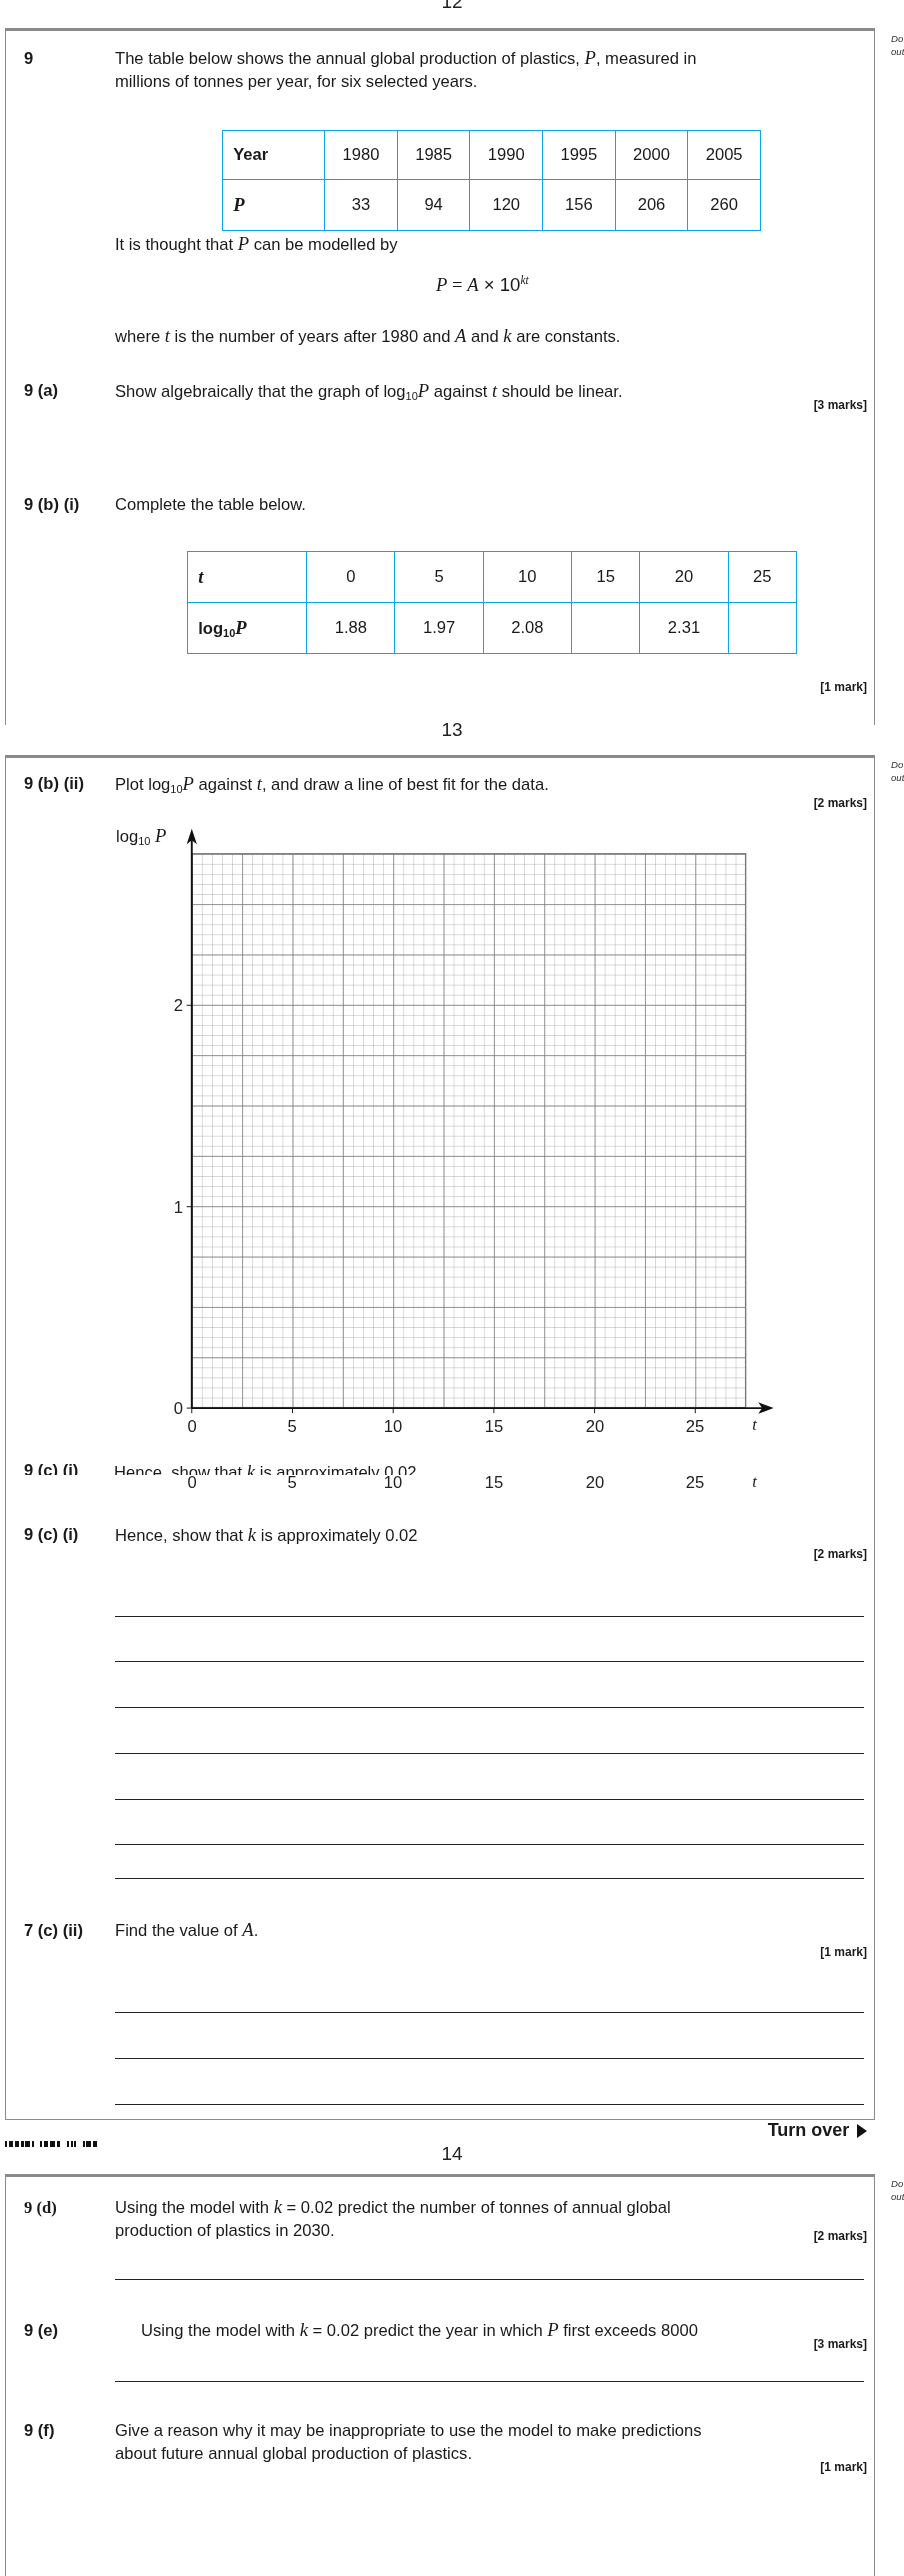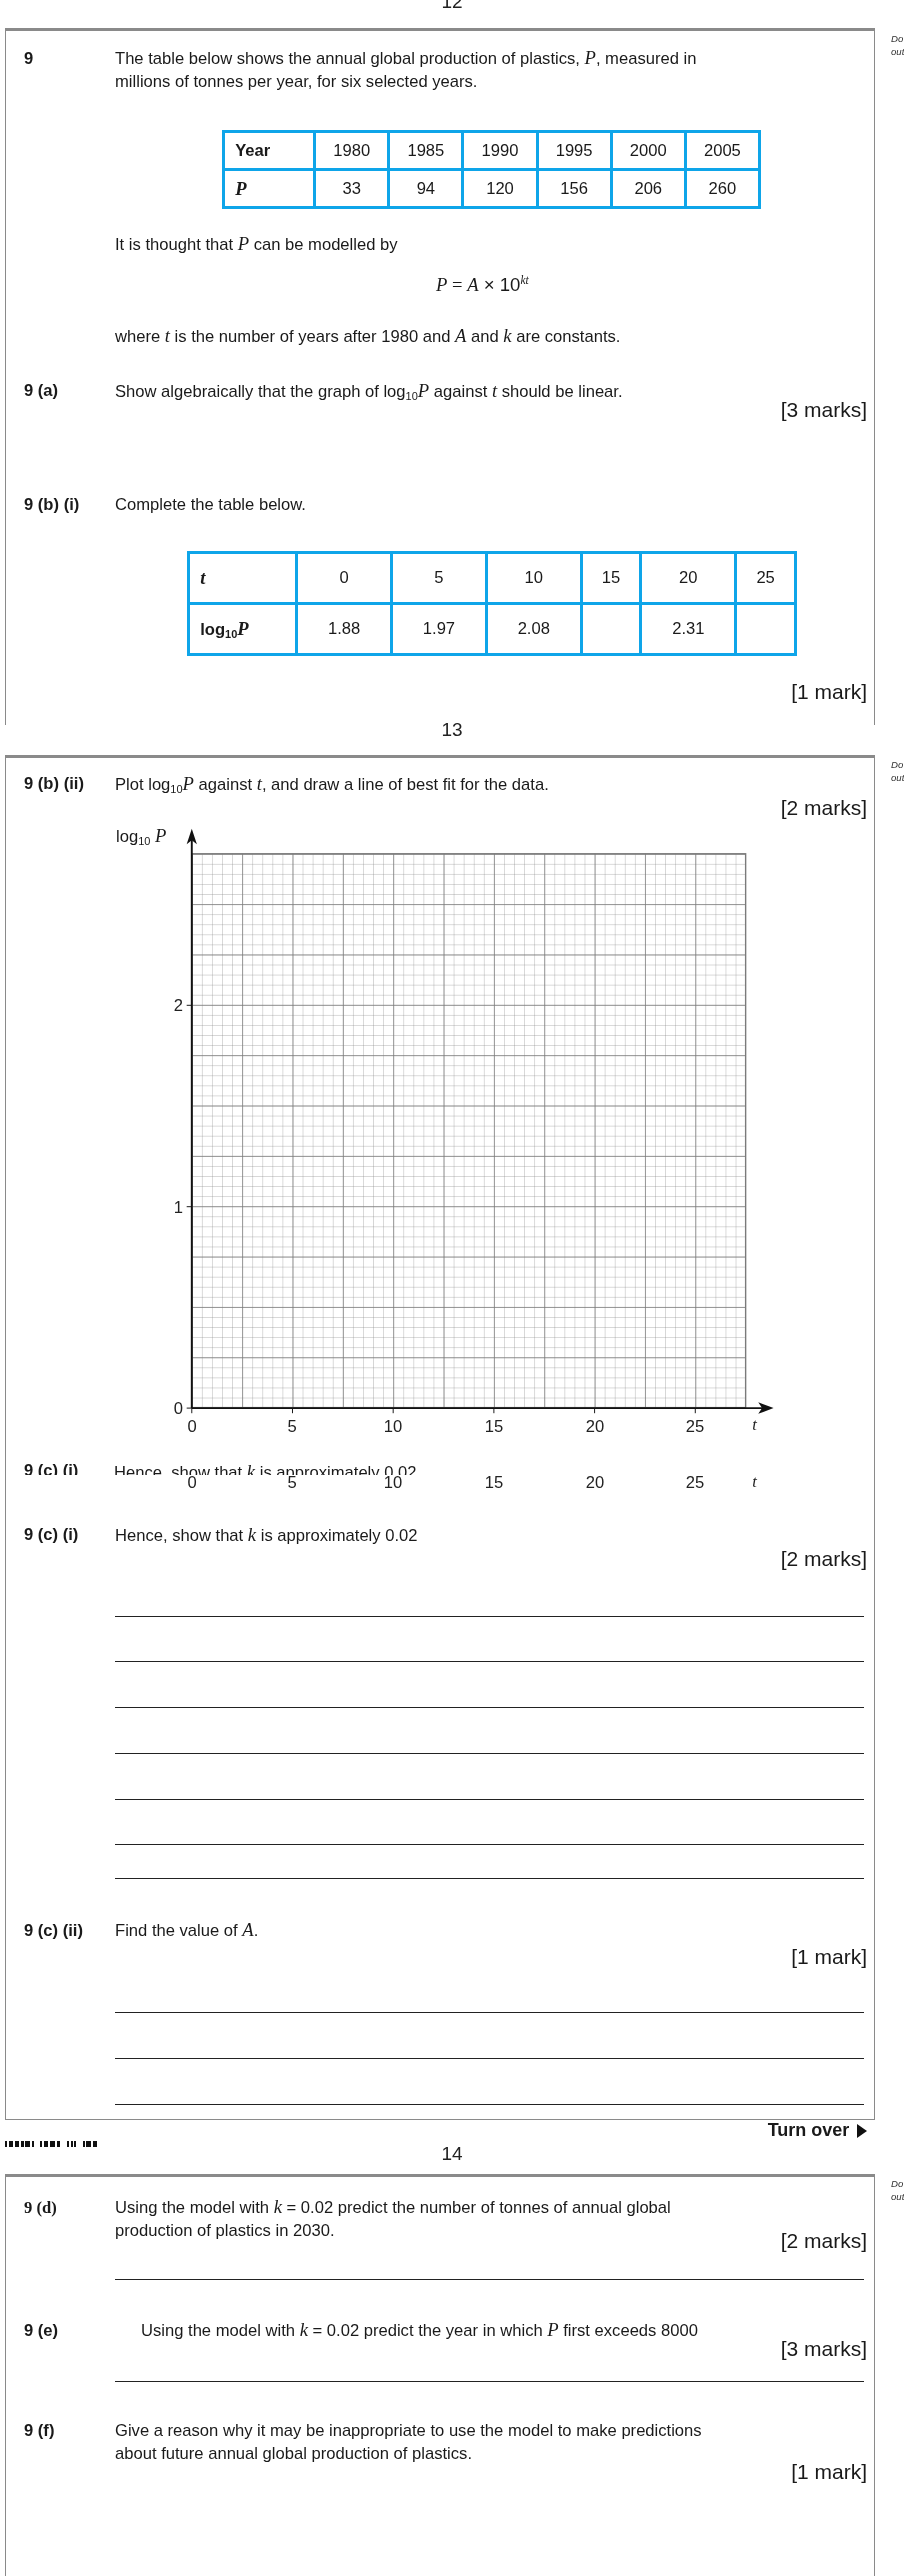--- a/index.html
+++ b/index.html
@@ -4,25 +4,25 @@
 <style>
   html, body { margin:0; padding:0; background:#ffffff; }
   body { width:905px; height:2576px; position:relative; overflow:hidden;
          font-family:"Liberation Sans", sans-serif; color:#1a1a1a; }
   .abs { position:absolute; }
   .pagenum { position:absolute; font-size:19px; color:#222; width:64px; text-align:center; }
   .frame { position:absolute; left:5.1px; width:870px; border:1px solid #8a8a8a; border-top:3.2px solid #8a8a8a; box-sizing:border-box; background:#fff; }
   .margin-note { position:absolute; left:891px; font-style:italic; font-size:9.6px; color:#333; line-height:13.4px; white-space:nowrap; }
   .qnum { position:absolute; left:24px; font-weight:bold; font-size:16.6px; }
   .qtext { position:absolute; left:115px; font-size:16.6px; line-height:23px; }
-  .marks { position:absolute; right:38px; font-weight:normal; font-size:21px; text-align:right; }
+  .marks { position:absolute; right:38px; font-weight:bold; font-size:12px; text-align:right; }
   .m { font-family:"Liberation Serif", serif; font-style:italic; font-size:18.6px; }
   sub { font-size:11px; vertical-align:-3.2px; }
   table.dt { position:absolute; border-collapse:collapse; font-size:16.6px; }
-  table.dt td { border:3px solid #0ea5e9; text-align:center; padding:1px; }
+  table.dt td { border:1px solid #0ea5e9; text-align:center; padding:14px; }
   table.dt.t1 { border:1.9px solid #111; }
   table.dt.t2 { border:1.6px solid #111; }
   .hdr-bold { font-weight:bold; text-align:left !important; padding-left:10.2px !important; }
   .ans-line { position:absolute; left:115px; width:749px; height:0; border-top:1.6px solid #222; }
   .tick-lbl { position:absolute; font-size:16.6px; color:#222; text-align:center; width:38px; }
   .clipped { position:absolute; overflow:hidden; }
   .barcode { position:absolute; left:5.1px; top:2141px; height:5.8px; display:flex; gap:1.9px; }
   .barcode span { display:block; height:5.8px; background:#111; }
   .turnover { position:absolute; right:38px; top:2120px; font-weight:bold; font-size:18px; display:flex; align-items:center; gap:7.7px; }
   .tri { width:0; height:0; border-top:7.7px solid transparent; border-bottom:7.7px solid transparent; border-left:10.2px solid #111; }
@@ -192,21 +192,21 @@
 <div class="marks" style="top:1547px;">[2 marks]</div>
 
 <div class="ans-line" style="top:1616px;"></div>
 <div class="ans-line" style="top:1661px;"></div>
 <div class="ans-line" style="top:1707px;"></div>
 <div class="ans-line" style="top:1753px;"></div>
 <div class="ans-line" style="top:1799px;"></div>
 <div class="ans-line" style="top:1844px;"></div>
 <div class="ans-line" style="top:1878px;"></div>
 
-<div class="qnum" style="top:1921px;">9 (c) (ii)</div>
+<div class="qnum" style="top:1921px;">7 (c) (ii)</div>
 <div class="qtext" style="top:1918px;">
   <span>Find the value of </span><span class="m">A</span><span>.</span>
 </div>
 <div class="marks" style="top:1945px;">[1 mark]</div>
 
 <div class="ans-line" style="top:2012px;"></div>
 <div class="ans-line" style="top:2058px;"></div>
 <div class="ans-line" style="top:2104px;"></div>
 
 <div class="turnover">

